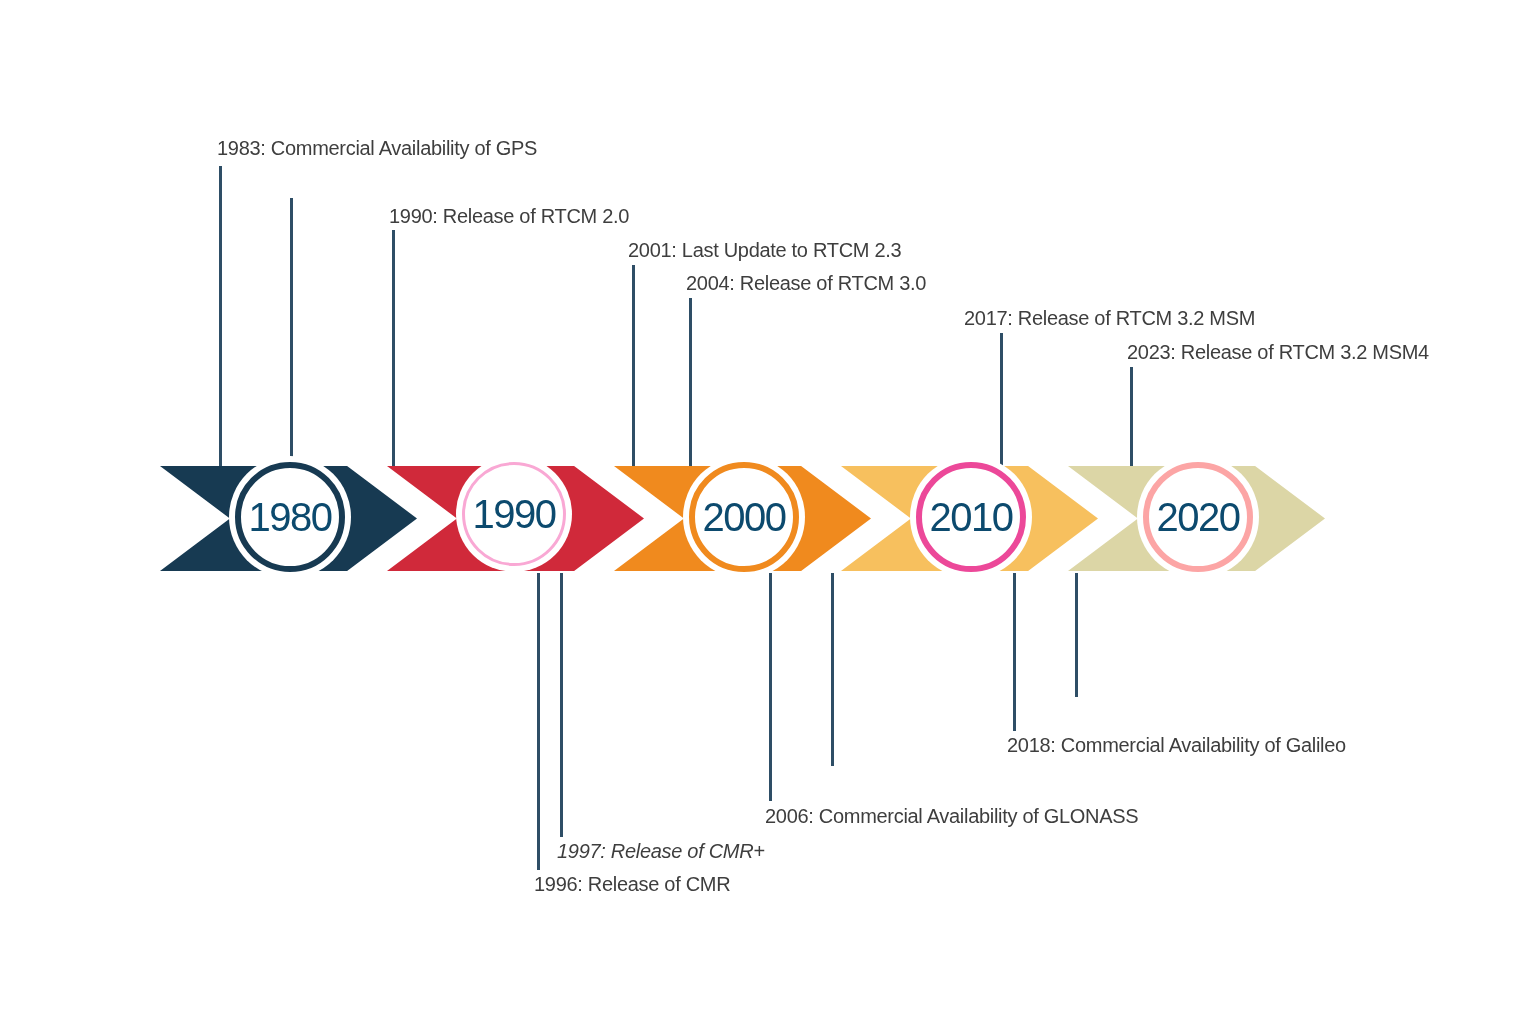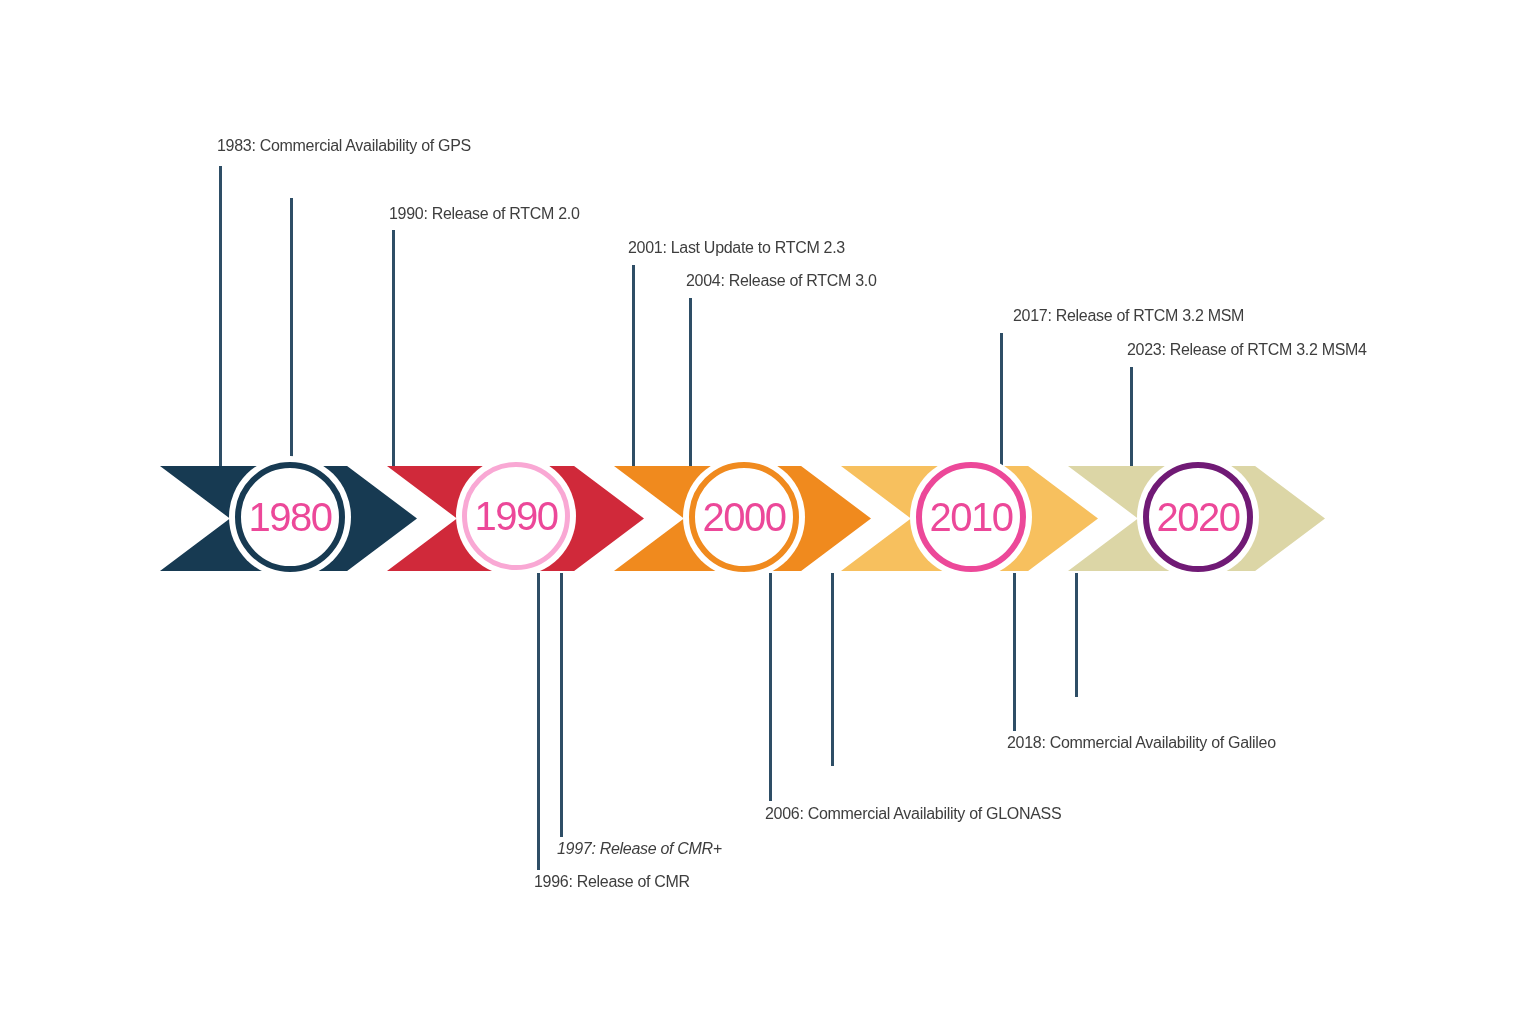--- a/index.html
+++ b/index.html
@@ -21,53 +21,53 @@
   .chev-2010{left:841px;background:#f7c05e;}
   .chev-2020{left:1068px;background:#dcd6a6;}
   
   .circle{
     position:absolute;top:462px;width:98px;height:98px;
     background:#ffffff;border-radius:50%;
     box-shadow:0 0 0 6px #ffffff;
     display:flex;align-items:center;justify-content:center;
   }
   .ci-1980{left:235px;border:6px solid #173a52;}
-  .ci-1990{left:462px;border:5px solid #f9a8d4;text-align:center;}
+  .ci-1990{left:462px;border:3px solid #f9a8d4;text-align:center;}
   .ci-2000{left:689px;border:6px solid #f08a1e;}
   .ci-2010{left:916px;border:6px solid #ec4899;}
-  .ci-2020{left:1143px;border:6px solid #701a75;}
+  .ci-2020{left:1143px;border:6px solid #fca5a5;}
   .year{
-    font-size:40px;letter-spacing:-1.5px;color:#ec4899;line-height:1;
+    font-size:40px;letter-spacing:-1.5px;color:#0c4a6e;line-height:1;
   }
   
   .conn{position:absolute;width:3px;background:#2e4e66;}
   .cn-1983{left:219px;top:166px;height:300px;}
   .cn-1985{left:290px;top:198px;height:268px;}
   .cn-1990{left:392px;top:230px;height:236px;}
   .cn-2001{left:632px;top:265px;height:201px;}
   .cn-2004{left:689px;top:298px;height:168px;}
   .cn-2017{left:1000px;top:333px;height:133px;}
   .cn-2023{left:1130px;top:367px;height:99px;}
   .cn-1996{left:537px;top:573px;height:297px;}
   .cn-1997{left:560px;top:573px;height:264px;}
   .cn-2006{left:769px;top:573px;height:228px;}
   .cn-2009{left:831px;top:573px;height:193px;}
   .cn-2018{left:1013px;top:573px;height:158px;}
   .cn-2020b{left:1075px;top:573px;height:124px;}
   
   .label{
     position:absolute;white-space:nowrap;
-    font-size:16px;letter-spacing:-0.3px;color:#3e3e3e;line-height:1.1;
+    font-size:20px;letter-spacing:-0.3px;color:#3e3e3e;line-height:1.1;
   }
   .lb-1983{left:217px;top:137px;}
   .lb-1985{left:287px;top:171px;}
   .lb-1990{left:389px;top:205px;}
   .lb-2001{left:628px;top:239px;}
   .lb-2004{left:686px;top:272px;text-align:center;}
-  .lb-2017{left:1013px;top:307px;}
+  .lb-2017{left:964px;top:307px;}
   .lb-2023{left:1127px;top:341px;}
   .lb-1996{left:534px;top:873px;}
   .lb-1997{left:557px;top:840px;font-style:italic;}
   .lb-2006{left:765px;top:805px;}
   .lb-2009{left:828px;top:771px;}
   .lb-2018{left:1007px;top:734px;}
   .lb-2020b{left:1072px;top:699px;}
 </style>
 </head>
 <body>

